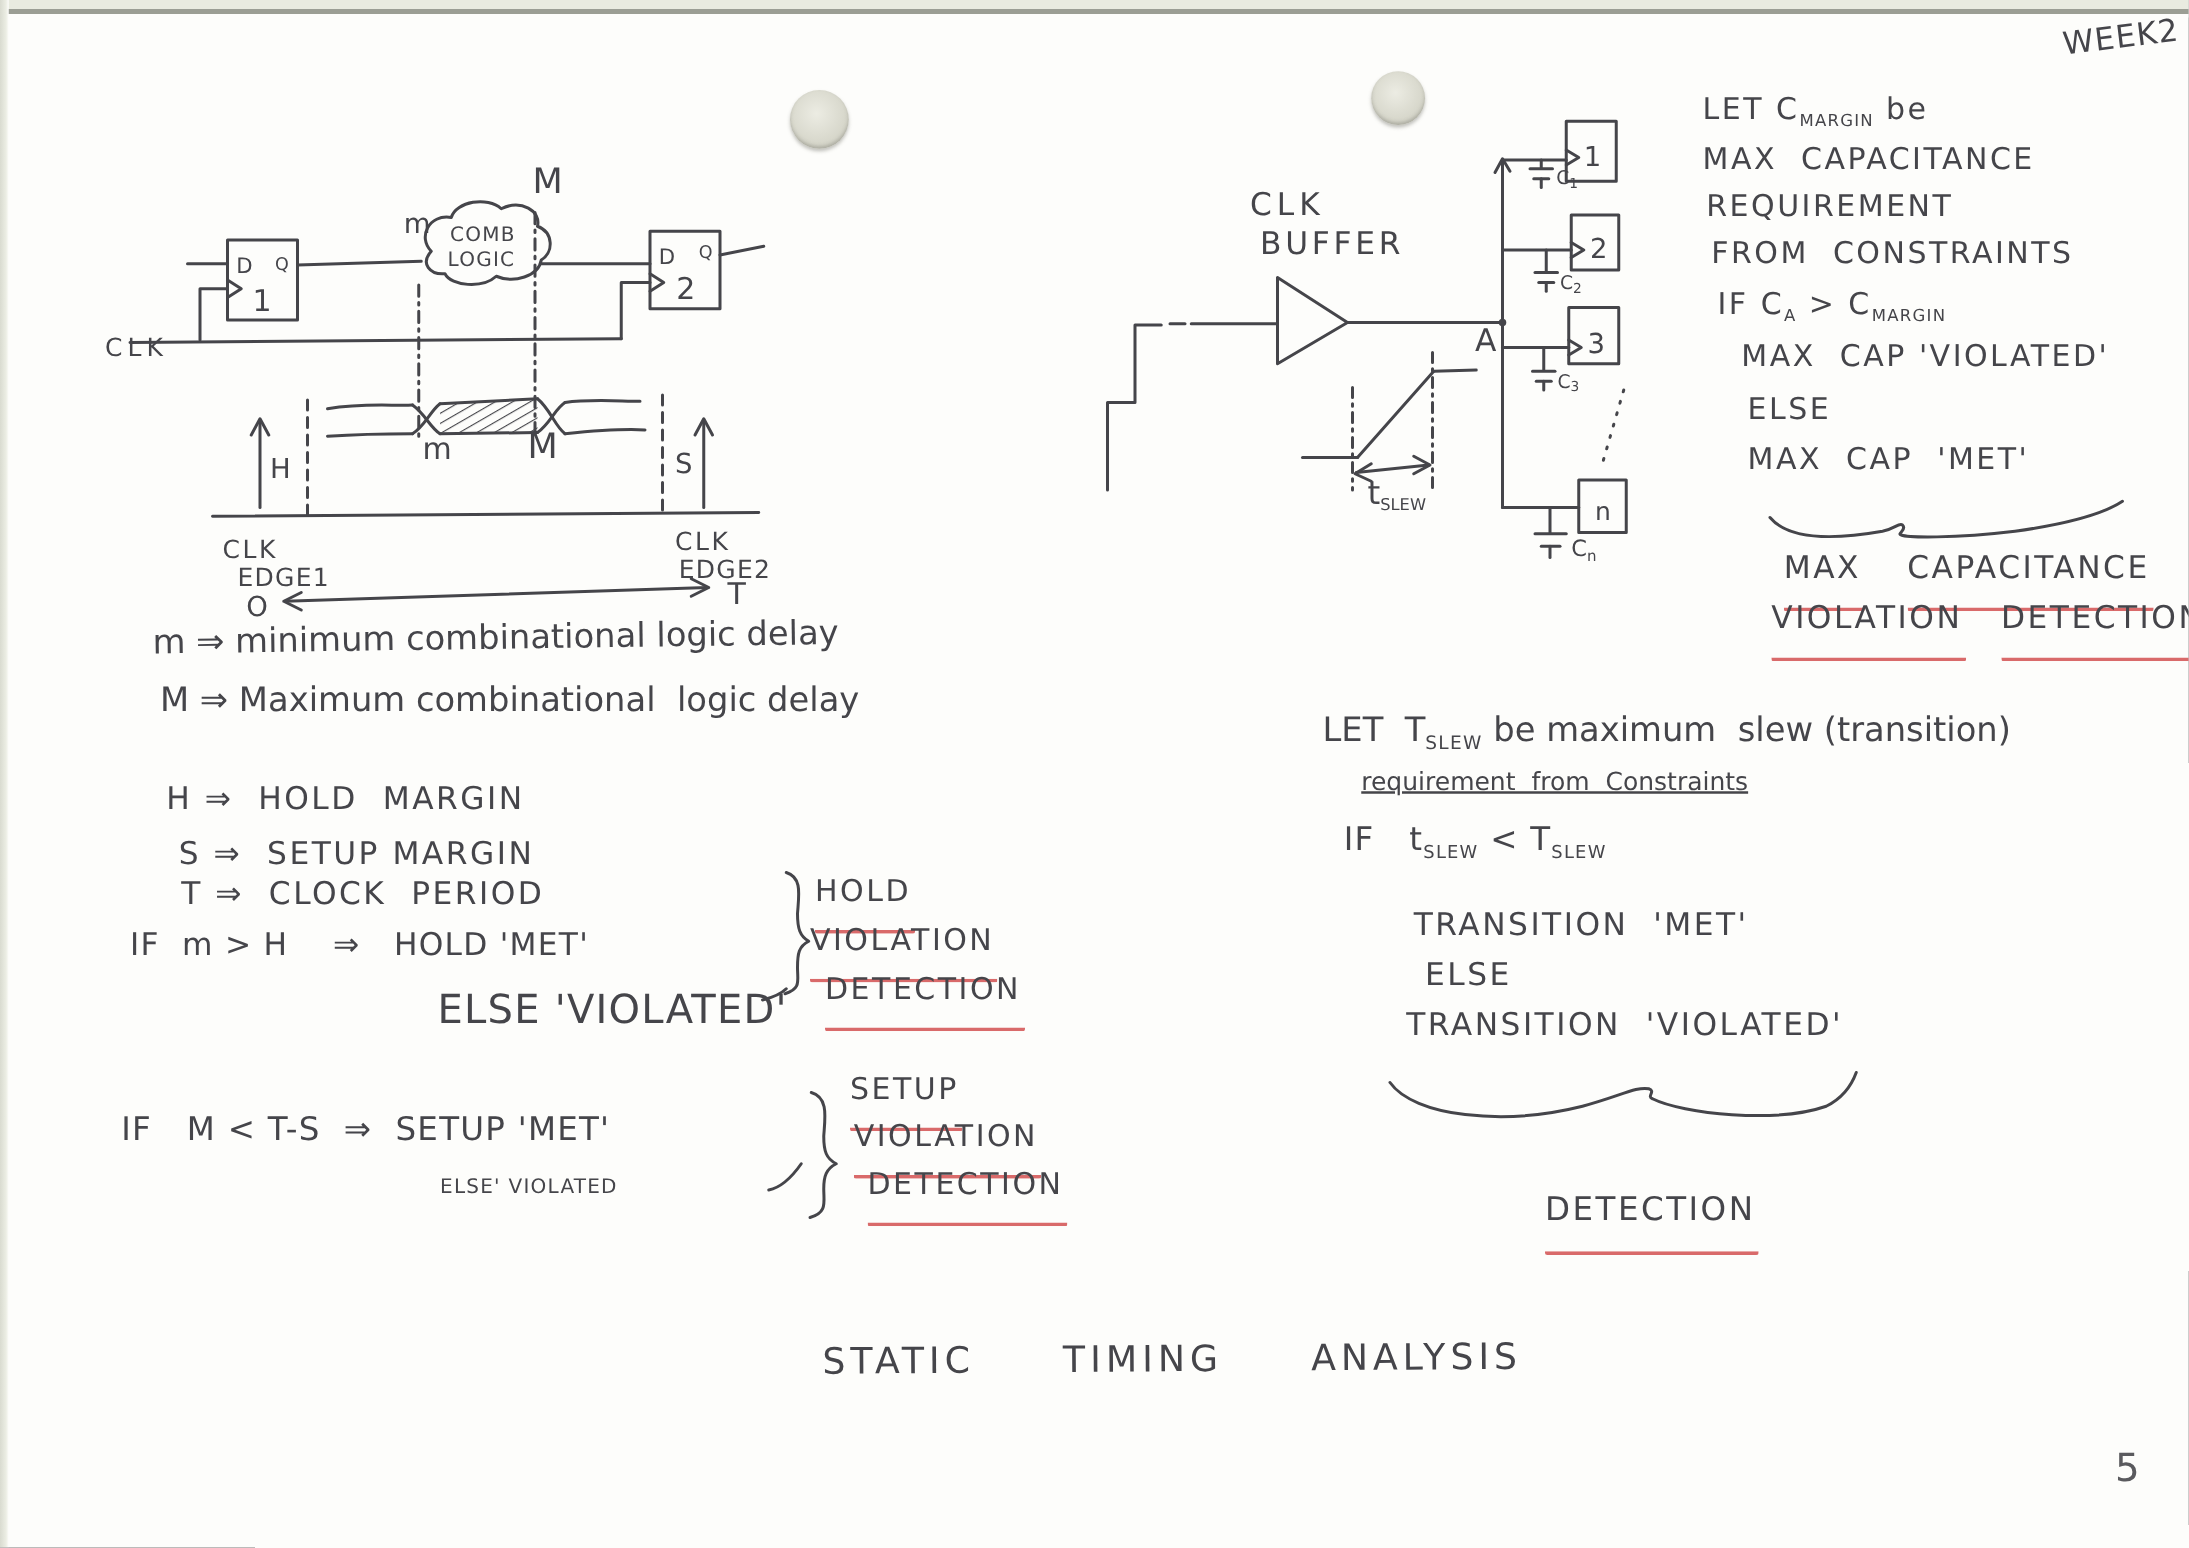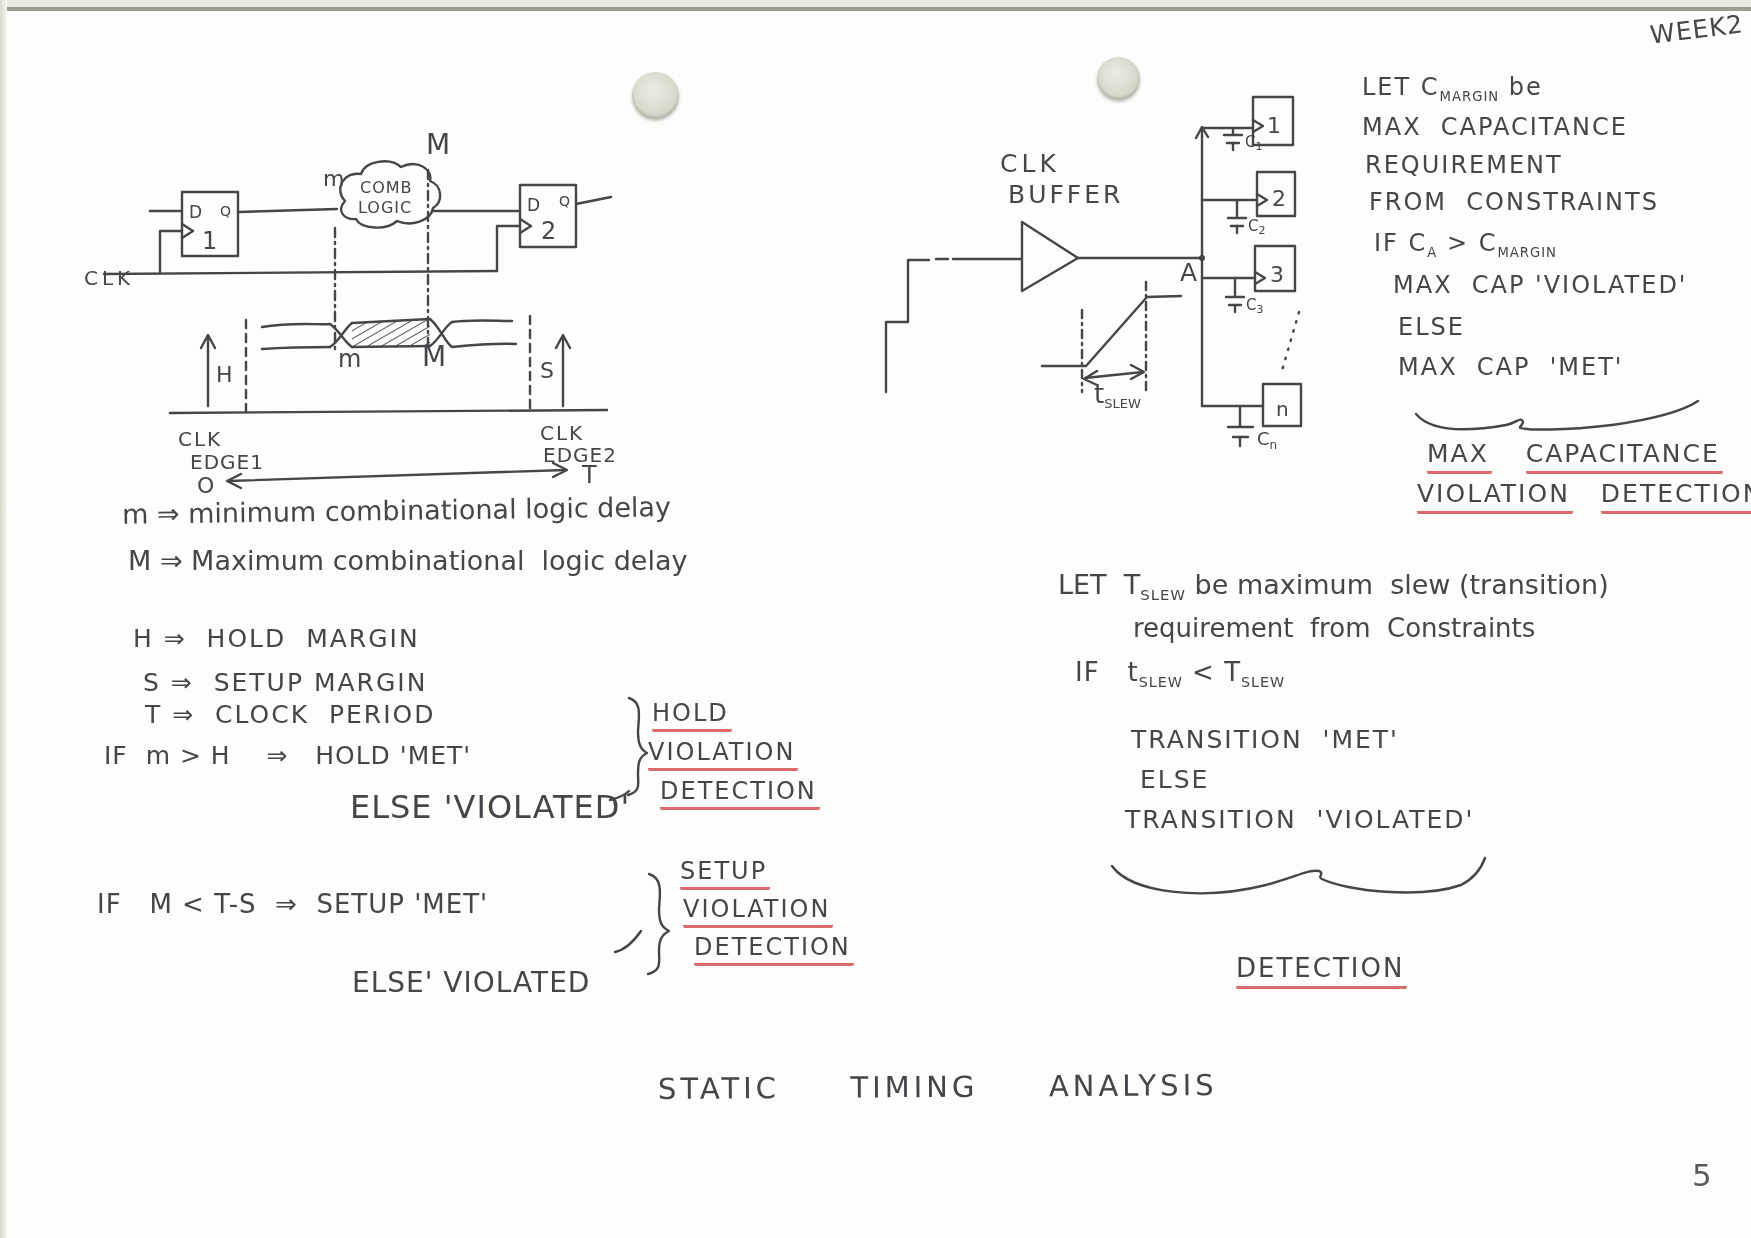--- a/index.html
+++ b/index.html
@@ -36,47 +36,47 @@
   .def-S{left:143px;top:669px;font-size:25px;letter-spacing:2px;}
   .def-T{left:145px;top:701px;font-size:25px;letter-spacing:2px;}
 
   .hold-if{left:104px;top:742px;font-size:25px;letter-spacing:1px;}
   .hold-else{left:350px;top:790px;font-size:32px;letter-spacing:1px;}
   .hcap1{left:652px;top:700px;font-size:24px;letter-spacing:2px;}
   .hcap2{left:648px;top:739px;font-size:24px;letter-spacing:2px;}
   .hcap3{left:660px;top:778px;font-size:24px;letter-spacing:2px;}
 
   .setup-if{left:97px;top:890px;font-size:26px;letter-spacing:1px;}
-  .setup-else{left:352px;top:968px;font-size:28px;letter-spacing:1px;}
+  .setup-else{left:352px;top:940px;font-size:16px;letter-spacing:1px;}
   .scap1{left:680px;top:858px;font-size:24px;letter-spacing:2px;}
   .scap2{left:683px;top:896px;font-size:24px;letter-spacing:2px;}
   .scap3{left:694px;top:934px;font-size:24px;letter-spacing:2px;}
 
   .mc{font-size:24px;letter-spacing:2px;}
   .mc1{left:1362px;top:74px;}
   .mc2{left:1362px;top:114px;}
   .mc3{left:1365px;top:152px;}
   .mc4{left:1369px;top:189px;}
   .mc5{left:1374px;top:230px;}
   .mc6{left:1393px;top:272px;}
   .mc7{left:1398px;top:314px;}
   .mc8{left:1398px;top:354px;}
   .mccap1{left:1427px;top:440px;font-size:25px;letter-spacing:2px;}
   .mccap2{left:1417px;top:480px;font-size:25px;letter-spacing:2px;}
 
   .sl1{left:1058px;top:570px;font-size:27px;}
-  .sl2{left:1133px;top:614px;font-size:26px;}
+  .sl2{left:1089px;top:614px;font-size:20px;text-decoration:underline;}
   .sl3{left:1075px;top:658px;font-size:26px;letter-spacing:1px;}
   .sl4{left:1131px;top:726px;font-size:25px;letter-spacing:2px;}
   .sl5{left:1140px;top:766px;font-size:25px;letter-spacing:2px;}
   .sl6{left:1125px;top:806px;font-size:25px;letter-spacing:2px;}
   .tcap1{left:1170px;top:910px;font-size:26px;letter-spacing:2px;}
   .tcap2{left:1236px;top:954px;font-size:26px;letter-spacing:2px;}
 
-  .ul{display:inline-block;border-bottom:3.5px solid var(--red);padding:0 3px 3px 0;border-radius:2px;}
+  .ul{display:inline-block;border-bottom:3.5px solid var(--red);padding:0 3px 18px 0;border-radius:2px;}
   .gap1{margin-left:34px;}
   .gap2{margin-left:28px;}
   .gap3{margin-left:42px;}
 
   svg{position:absolute;overflow:visible;}
   .svg-ff{left:80px;top:115px;width:560px;height:410px;}
   .svg-buf{left:880px;top:90px;width:440px;height:370px;}
   .svg-braces{left:0;top:0;width:1751px;height:1238px;pointer-events:none;}
   .ink-stroke{fill:none;stroke:var(--ink);stroke-width:2.4;stroke-linecap:round;stroke-linejoin:round;}
   text{fill:var(--ink);font-family:"DejaVu Sans", sans-serif;}

